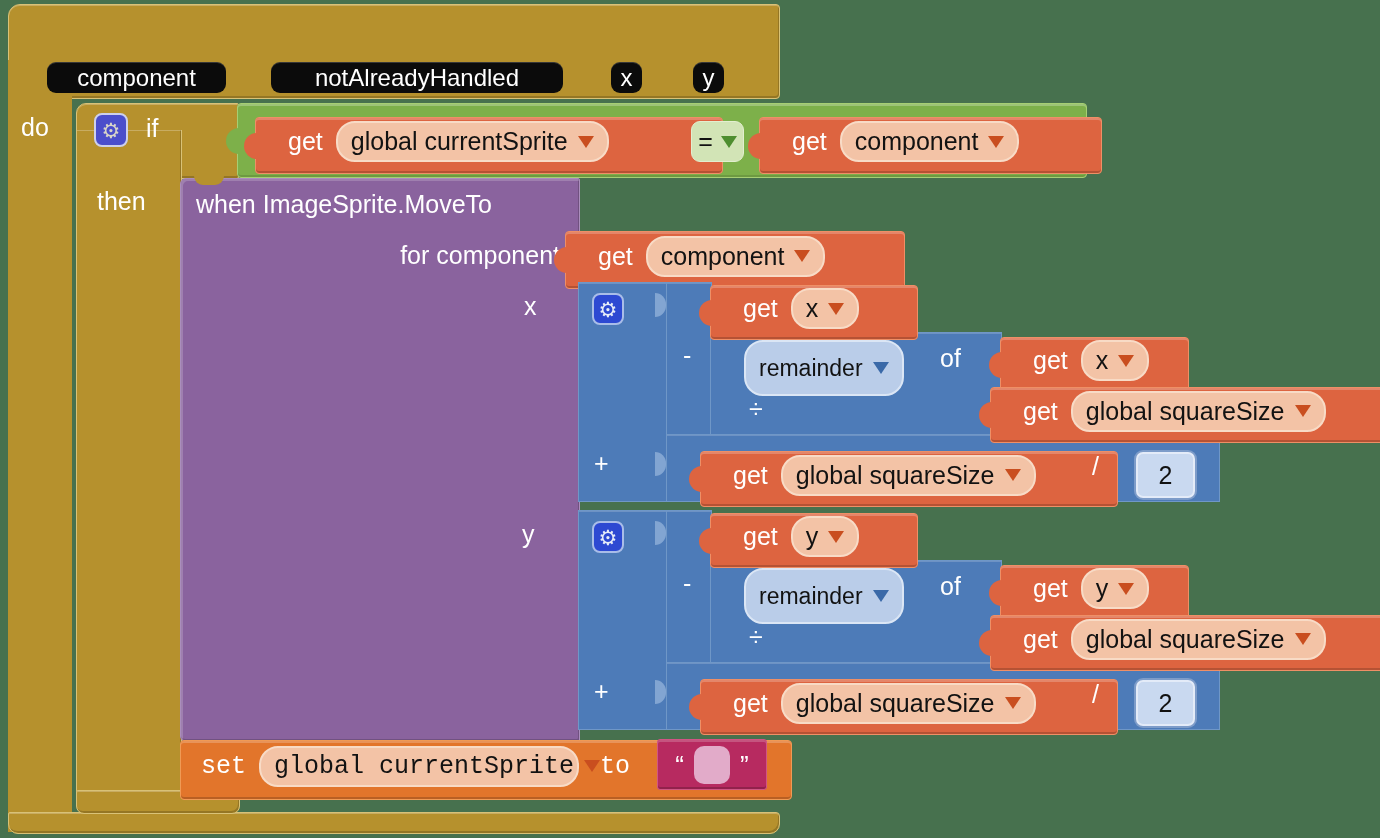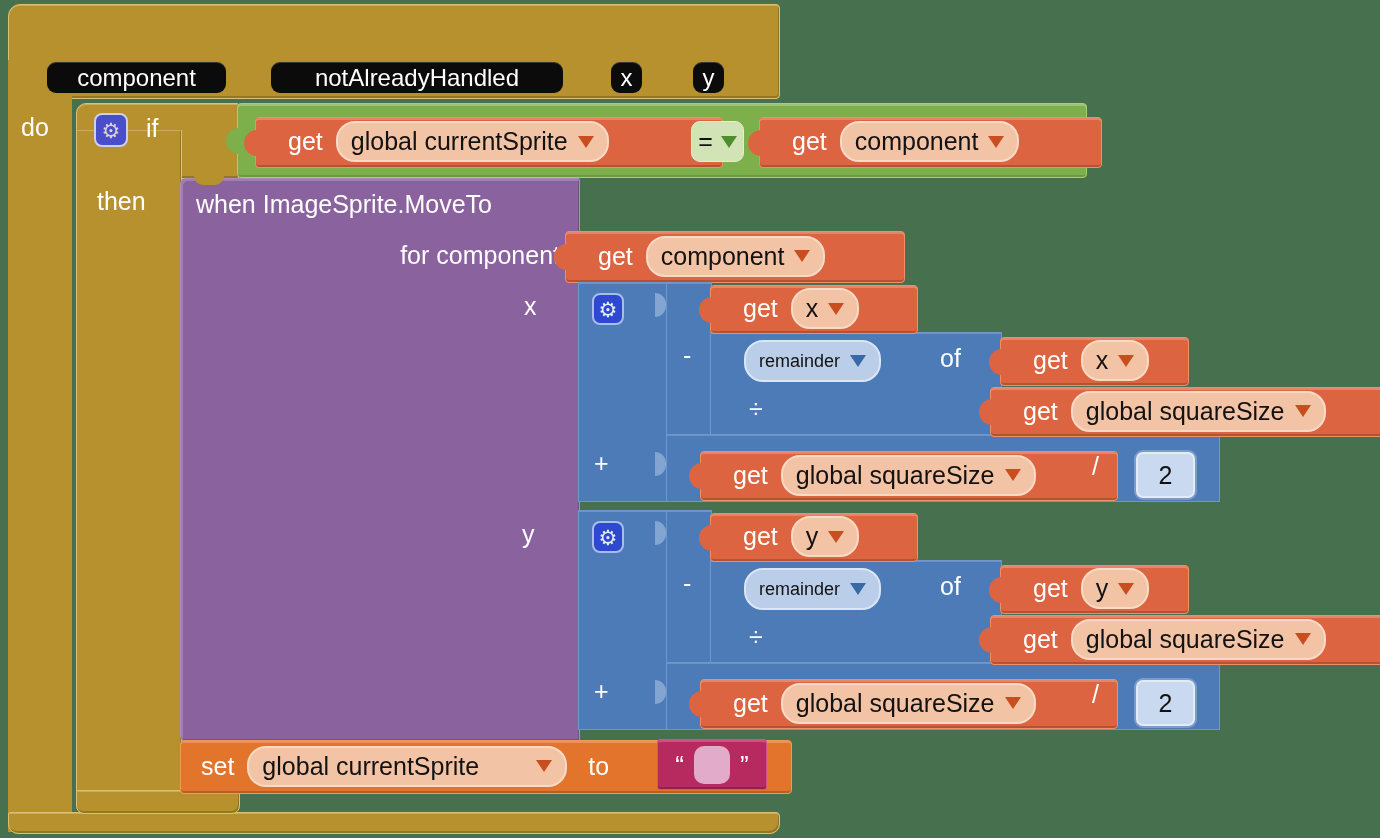--- a/index.html
+++ b/index.html
@@ -14,36 +14,36 @@
   
   .pill{position:absolute;background:var(--pill-black);color:#fff;font-size:24px;border-radius:9px;display:flex;align-items:center;justify-content:center;white-space:nowrap;box-shadow:inset 0 1px 0 rgba(255,255,255,.18);}
   
   .gear{position:absolute;display:flex;align-items:center;justify-content:center;border-radius:8px;font-size:21px;line-height:1;}
   .gear.indigo{background:var(--gear-indigo);border:2px solid #cdd0ec;color:#d8d5c8;}
   .gear.blue{background:var(--gear-blue);border:2px solid #a9bde8;color:#e6ecf8;}
   
   .green-block{background:var(--green);border:1px solid var(--green-light);box-shadow:inset 0 2px 0 rgba(255,255,255,.25), inset 0 -2px 0 rgba(0,0,0,.12);border-radius:4px;}
   .eq-field{position:absolute;background:var(--green-field);border-radius:9px;display:flex;align-items:center;justify-content:center;gap:8px;color:#111;font-size:25px;border:1px solid #e2efcf;}
   
-  .o-block{position:absolute;display:flex;align-items:center;background:var(--orange);border:1px solid #ef8f66;border-radius:4px;box-shadow:inset 0 2px 0 rgba(255,255,255,.22), inset 0 -2px 0 rgba(0,0,0,.18);padding:0 10px 2px 32px;gap:13px;}
+  .o-block{position:absolute;display:flex;align-items:center;background:var(--orange);border:1px solid #ef8f66;border-radius:4px;box-shadow:inset 0 2px 0 rgba(255,255,255,.22), inset 0 -2px 0 rgba(0,0,0,.18);padding:0 10px 8px 32px;gap:13px;}
   .o-block.setcolor{background:var(--set-orange);border-color:#f09a55;}
   .kw{color:#fff;font-size:25px;line-height:1;white-space:nowrap;}
   .dd{display:flex;align-items:center;gap:10px;background:var(--orange-field);border:2px solid #f8dbc6;border-radius:19px;height:37px;padding:0 13px;color:#121212;font-size:25px;white-space:nowrap;}
   .plug{position:absolute;left:-12px;top:50%;transform:translateY(-50%);width:15px;height:26px;border-radius:13px 0 0 13px;}
   .plug.orange{background:var(--orange);}
   .plug.green{background:var(--green);}
   
   .tri{width:0;height:0;border-left:8px solid transparent;border-right:8px solid transparent;border-top:12px solid var(--orange-tri);}
   .tri.green{border-top-color:var(--green-tri);}
   .tri.blue{border-top-color:var(--blue-tri);}
   
   .purple-block{background:var(--purple);border:1px solid var(--purple-light);box-shadow:inset 2px 2px 0 rgba(255,255,255,.18), inset -1px -2px 0 rgba(0,0,0,.18);border-radius:6px 2px 2px 6px;}
   
   .blue-rect{background:var(--blue);border:1px solid #6f97c7;box-shadow:inset 0 1px 0 rgba(255,255,255,.18);}
-  .blue-dd{display:flex;align-items:center;gap:10px;background:var(--blue-field);border:2px solid #dbe6f5;border-radius:19px;height:36px;padding:1px 13px;color:#121212;font-size:18px;white-space:nowrap;position:absolute;}
+  .blue-dd{display:flex;align-items:center;gap:10px;background:var(--blue-field);border:2px solid #dbe6f5;border-radius:19px;height:36px;padding:8px 13px;color:#121212;font-size:23px;white-space:nowrap;position:absolute;}
   .num-field{position:absolute;background:var(--num-field);border:2px solid #e3ebf8;box-shadow:0 0 0 2px #7d9cc9;border-radius:7px;display:flex;align-items:center;justify-content:center;color:#111;font-size:25px;}
   .socket{position:absolute;width:11px;height:24px;background:var(--blue-light);border-radius:0 12px 12px 0;opacity:.85;}
   
   .text-block{position:absolute;background:var(--magenta);border:1px solid #d15584;border-radius:3px;display:flex;align-items:center;justify-content:center;gap:10px;box-shadow:inset 0 2px 0 rgba(255,255,255,.2), inset 0 -2px 0 rgba(0,0,0,.2);}
   .quote{color:#fff;font-size:26px;line-height:1;}
   .pink-box{width:36px;height:38px;background:var(--pink-field);border-radius:10px;}
 </style>
 </head>
 <body>
 
@@ -208,21 +208,21 @@
     <span class="dd">
         <span>global squareSize</span>
         <span class="tri"></span>
       </span>
   </div>
   <div class="lbl" style="left:1092px;top:680px;">/</div>
   <div class="num-field" style="left:1136px;top:680px;width:55px;height:42px;">
       <span>2</span>
     </div>
 
-  <div class="o-block setcolor" style="left:180px;top:740px;width:580px;height:50px;padding-left:20px;">
+  <div class="o-block setcolor" style="left:180px;top:740px;width:580px;height:50px;padding-left:20px;font-family:Liberation Mono, monospace;">
     <span class="kw">set</span>
     <span class="dd" style="width:290px;justify-content:space-between;">
         <span>global currentSprite</span>
         <span class="tri"></span>
       </span>
     <span class="kw" style="margin-left:8px;">to</span>
   </div>
   <div class="abs" style="left:645px;top:751px;width:18px;height:27px;background:var(--set-orange);border-radius:0 13px 13px 0;"></div>
   <div class="text-block" style="left:657px;top:739px;width:108px;height:49px;">
     <span class="quote">“</span>

